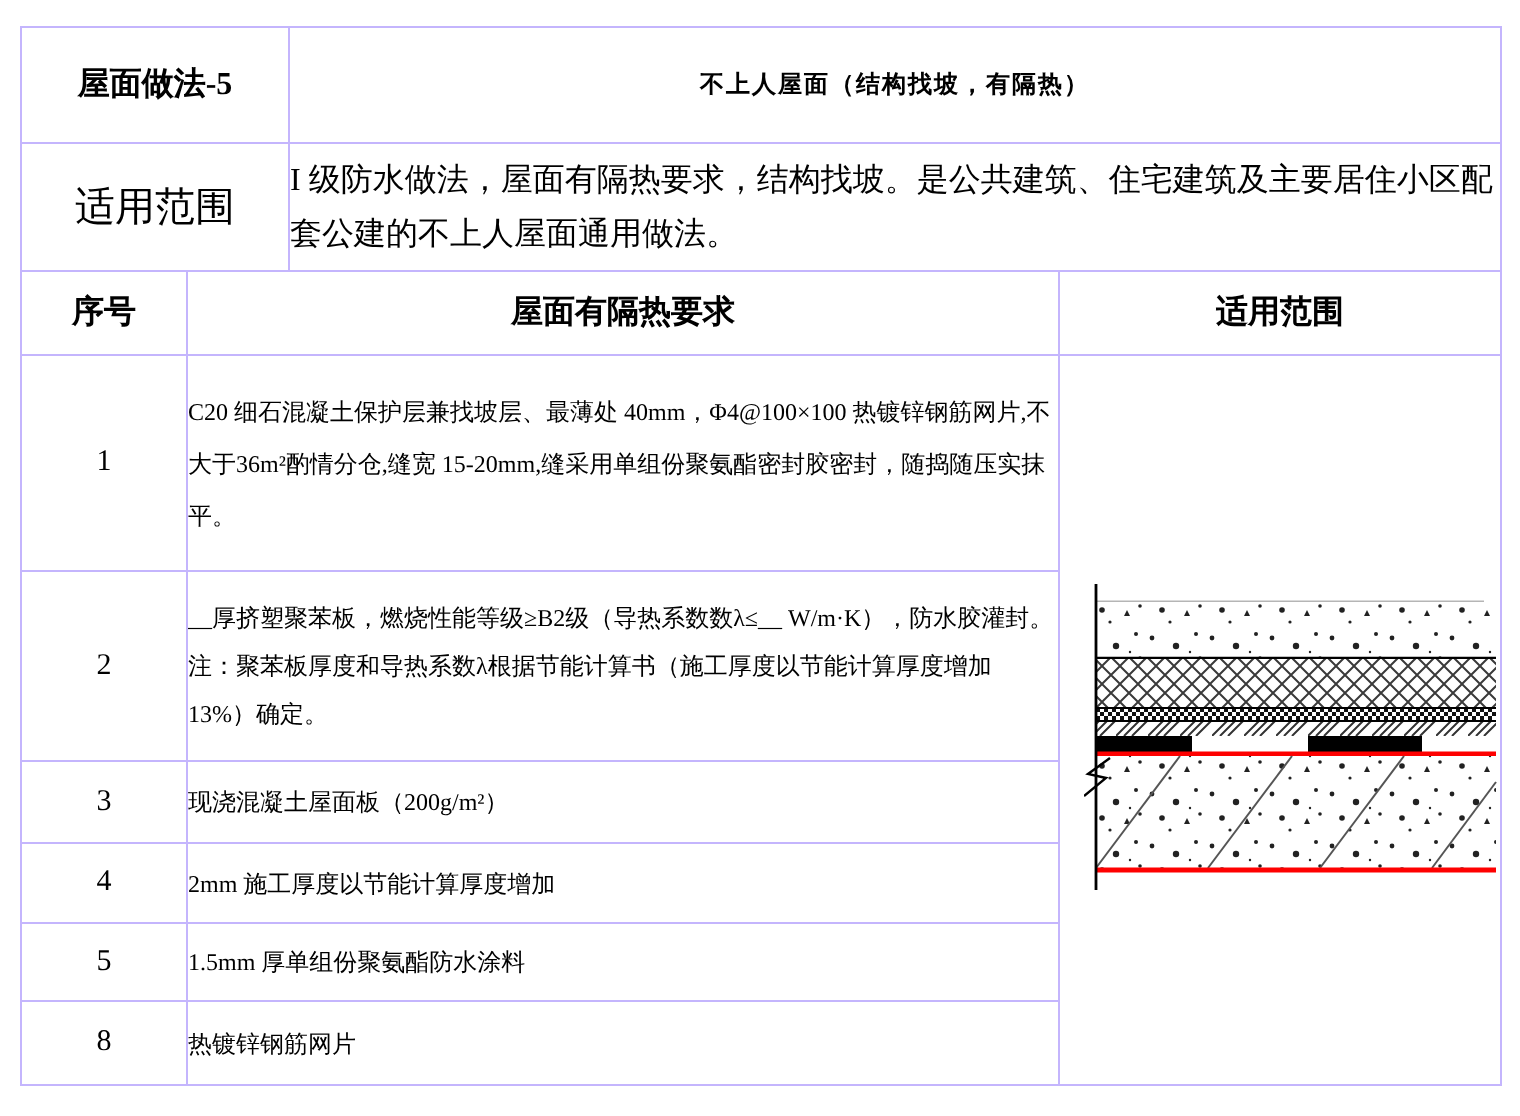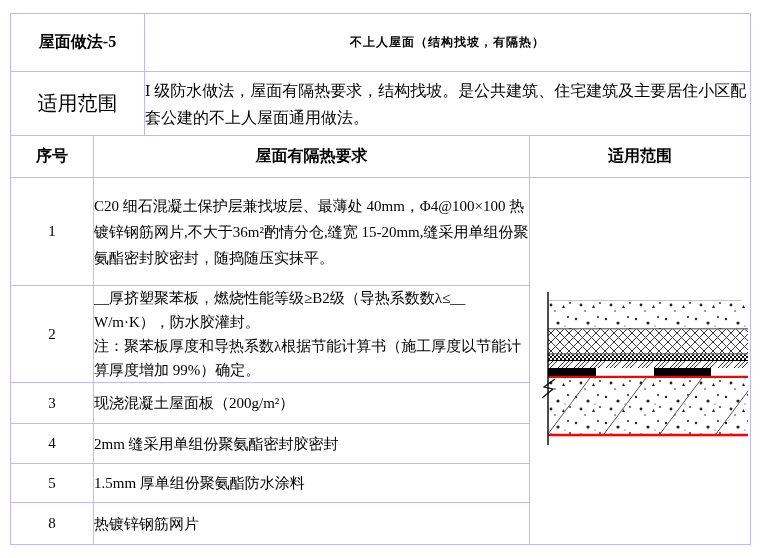--- a/index.html
+++ b/index.html
@@ -13,21 +13,21 @@
   }
   table.doc td{border:1px solid #c4b5fd;padding:0;overflow:hidden;}
   .center{text-align:center;vertical-align:middle;}
   .bold{font-weight:bold;}
   .meta-label{font-size:16px;}
   .meta-title{font-size:12px;letter-spacing:1px;}
   .scope-label{font-size:20px;}
   .scope-text{font-size:16px;line-height:27px;padding:2px 10px 2px 9px;vertical-align:middle;text-align:left;}
   .col-head{font-size:16px;text-align:center;}
   .num-cell{font-size:15px;}
-  .text-cell{font-size:15px;line-height:26px;padding:3px 8px 3px 8px;vertical-align:middle;text-align:left;}
+  .text-cell{font-size:12px;line-height:26px;padding:3px 8px 3px 8px;vertical-align:middle;text-align:left;}
   .text-cell.tight{line-height:24px;}
   .sketch-cell{vertical-align:top;}
   .sketch-cell svg{display:block;margin:110px 0 0 12px;}
 </style>
 </head>
 <body>
 
 <table class="doc">
   <colgroup>
     <col style="width:83px">
@@ -119,32 +119,32 @@
         <line x1="6" y1="4" x2="6" y2="157" stroke="#000" stroke-width="1.4"></line>
         <polyline points="13,91 2,99 11,101 0,110" fill="none" stroke="#000" stroke-width="1.2"></polyline>
       </svg>
     </td>
   </tr>
 
   <tr style="height:95px">
     <td class="center num-cell">2</td>
     <td colspan="2" class="text-cell tight">
       <div>__厚挤塑聚苯板，燃烧性能等级≥B2级（导热系数数λ≤__ W/m·K），防水胶灌封。</div>
-      <div>注：聚苯板厚度和导热系数λ根据节能计算书（施工厚度以节能计算厚度增加 99%）确定。</div>
+      <div>注：聚苯板厚度和导热系数λ根据节能计算书（施工厚度以节能计算厚度增加 13%）确定。</div>
     </td>
   </tr>
 
   <tr style="height:41px">
     <td class="center num-cell">3</td>
     <td colspan="2" class="text-cell">现浇混凝土屋面板（200g/m²）</td>
   </tr>
 
   <tr style="height:40px">
     <td class="center num-cell">4</td>
-    <td colspan="2" class="text-cell">2mm 缝采用单组份聚氨酯密封胶密封</td>
+    <td colspan="2" class="text-cell">2mm 施工厚度以节能计算厚度增加</td>
   </tr>
 
   <tr style="height:39px">
     <td class="center num-cell">5</td>
     <td colspan="2" class="text-cell">1.5mm 厚单组份聚氨酯防水涂料</td>
   </tr>
 
   <tr style="height:42px">
     <td class="center num-cell">8</td>
     <td colspan="2" class="text-cell">热镀锌钢筋网片</td>

